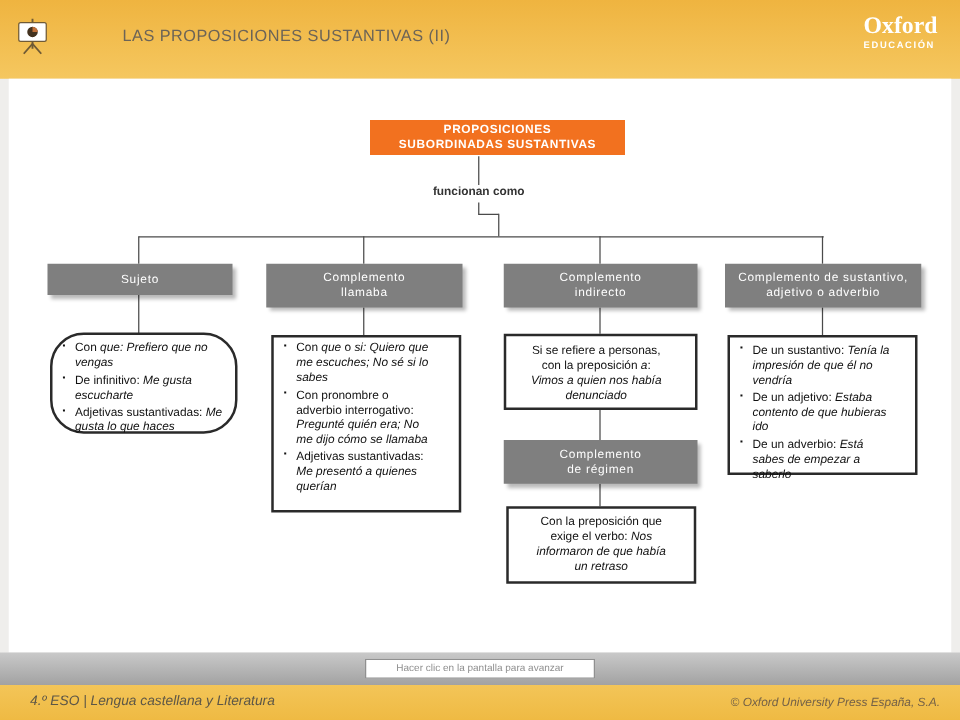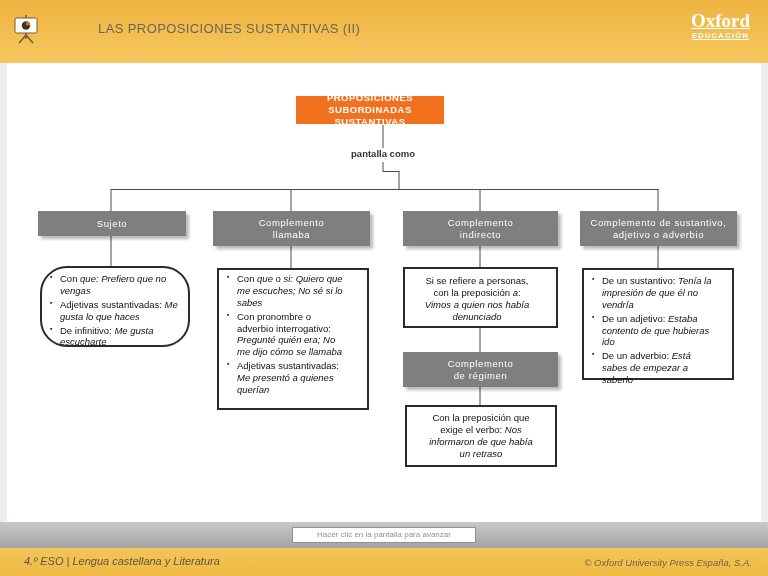--- a/index.html
+++ b/index.html
@@ -5,32 +5,32 @@
   * { margin:0; padding:0; box-sizing:border-box; }
   html,body { font-family:"Liberation Sans", sans-serif; }
   .slide { position:relative; width:768px; height:576px; background:#efeeec; overflow:hidden; }
 
   
   .header { position:absolute; left:0; top:0; width:768px; height:63px;
             background:linear-gradient(#efb440,#f5c75f); }
   .board-icon { position:absolute; left:12px; top:13px; }
   .page-title { position:absolute; left:54px; top:21px; font-size:13px; font-weight:normal;
                 color:#6c6457; letter-spacing:0.4px;margin-left:44px; }
-  .logo { position:absolute; right:18px; top:11px; text-align:center; color:#fff;text-decoration:underline; }
+  .logo { position:absolute; right:18px; top:11px; color:#fff; }
   .logo-name { font-family:"Liberation Serif", serif; font-size:19px; font-weight:bold; line-height:20px; }
   .logo-sub  { font-size:7.5px; font-weight:bold; letter-spacing:1.3px; line-height:9px; }
 
   
   .main { position:absolute; left:7px; right:7px; top:63px; height:459px; background:#fff; }
   .connectors { position:absolute; left:0; top:64px; }
 
   
   .node { position:absolute; display:flex; flex-direction:column; justify-content:center;
           text-align:center; color:#fff; }
-  .root-node { left:296px; top:96px; width:148px; height:28px; background:#f2711f;
+  .root-node { left:296px; top:96px; width:204px; height:28px; background:#f2711f;
                font-size:9.5px; font-weight:bold; letter-spacing:0.5px; line-height:12px; }
   .gray-node { background:#7f7f7f; font-size:9.5px; letter-spacing:0.6px; line-height:12px;
                box-shadow:3px 3px 3px rgba(0,0,0,0.28); }
   #g1 { left:38px;  top:211px; width:148px; height:25px; }
   #g2 { left:213px; top:211px; width:157px; height:35px; }
   #g3 { left:403px; top:211px; width:155px; height:35px; }
   #g4 { left:580px; top:211px; width:157px; height:35px; }
   #g5 { left:403px; top:352px; width:155px; height:35px; }
 
   .flow-label { position:absolute; left:328px; top:148px; width:110px; text-align:center;
@@ -106,21 +106,21 @@
       <line x1="658" y1="182" x2="658" y2="205"></line>
       <line x1="480" y1="264" x2="480" y2="289"></line>
       <line x1="480" y1="323" x2="480" y2="342"></line>
     </g>
   </svg>
 
   <div class="node root-node">
       <div>PROPOSICIONES</div>
       <div>SUBORDINADAS SUSTANTIVAS</div>
     </div>
-  <div class="flow-label">pantalla como</div>
+  <div class="flow-label">funcionan como</div>
 
   <div id="g1" class="node gray-node">
       <div>Sujeto</div>
     </div>
   <div id="g2" class="node gray-node">
       <div>Complemento</div>
       <div>llamaba</div>
     </div>
   <div id="g3" class="node gray-node">
       <div>Complemento</div>
@@ -130,22 +130,22 @@
       <div>Complemento de sustantivo,</div>
       <div>adjetivo o adverbio</div>
     </div>
   <div id="g5" class="node gray-node">
       <div>Complemento</div>
       <div>de régimen</div>
     </div>
 
   <div id="w1" class="whitebox">
       <div class="bullet-item"><span class="bullet">▪</span><span><span>Con </span><span class="it">que: Prefiero que no vengas</span></span></div>
+      <div class="bullet-item"><span class="bullet">▪</span><span><span>De infinitivo: </span><span class="it">Me gusta escucharte</span></span></div>
       <div class="bullet-item"><span class="bullet">▪</span><span><span>Adjetivas sustantivadas: </span><span class="it">Me gusta lo que haces</span></span></div>
-      <div class="bullet-item"><span class="bullet">▪</span><span><span>De infinitivo: </span><span class="it">Me gusta escucharte</span></span></div>
     </div>
 
   <div id="w2">
     <div class="w2-border"></div>
     <div class="w2-text">
         <div class="bullet-item"><span class="bullet">▪</span><span><span>Con </span><span class="it">que</span><span> o </span><span class="it">si: Quiero que me escuches; No sé si lo sabes</span></span></div>
         <div class="bullet-item"><span class="bullet">▪</span><span><span>Con pronombre o adverbio interrogativo: </span><span class="it">Pregunté quién era; No me dijo cómo se llamaba</span></span></div>
         <div class="bullet-item"><span class="bullet">▪</span><span><span>Adjetivas sustantivadas: </span><span class="it">Me presentó a quienes querían</span></span></div>
       </div>
   </div>

